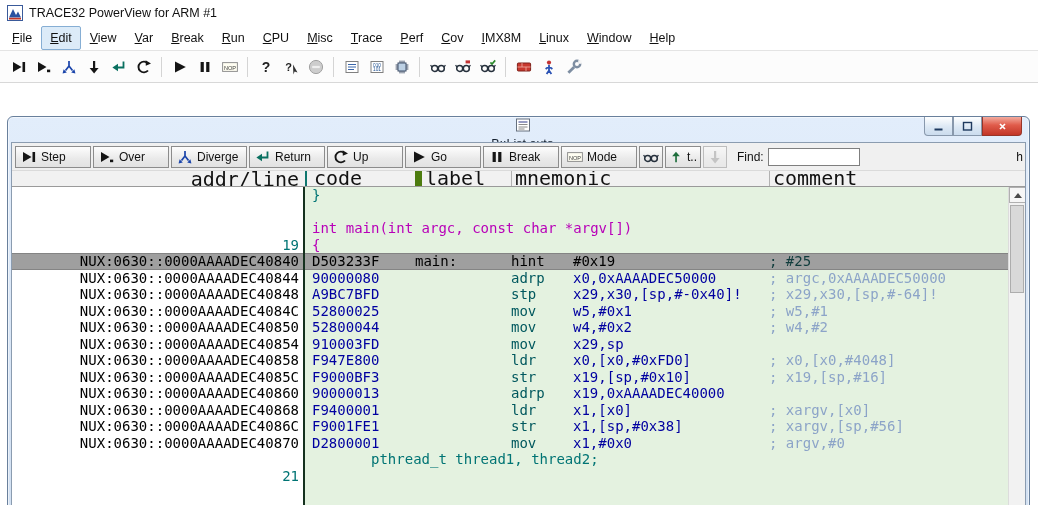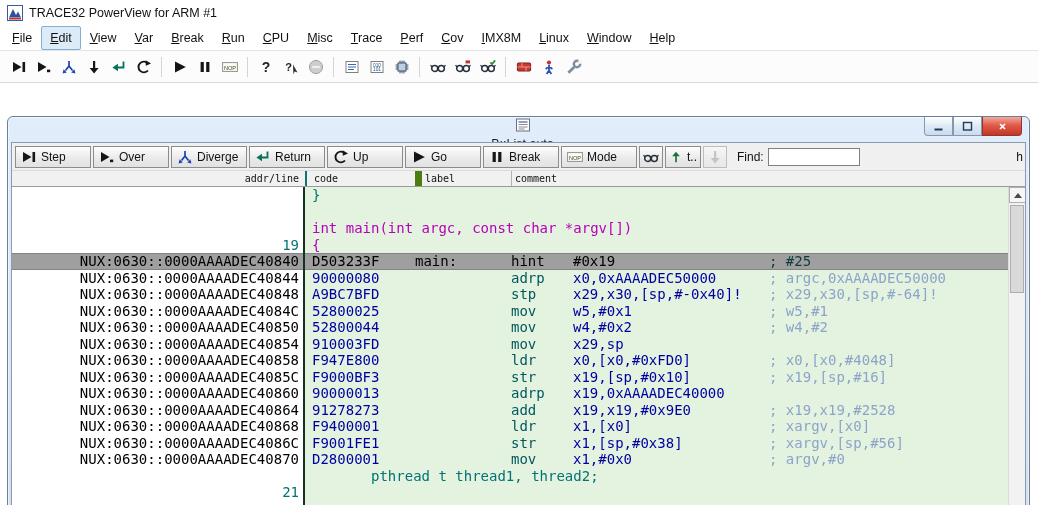--- a/index.html
+++ b/index.html
@@ -52,21 +52,21 @@
   .wbtn.t-wide { width:36px; justify-content:flex-start; padding:0 3px; }
   .wbtn.disabled { opacity:.5; }
   .find-label { margin-left:10px; font-size:12px; }
   .find-input { width:92px; height:18px; margin-left:4px; border:1px solid #7f7f7f; background:#fff; font-size:12px; padding:0 3px; }
   .clip-right { position:absolute; right:2px; top:7px; font-size:12px; }
 
   
   .listing { flex:1 1 auto; display:flex; flex-direction:column; min-height:0; position:relative; }
   .mono, .list-header, .list-content { font-family:"DejaVu Sans Mono","Liberation Mono",monospace; }
   .list-header { height:17px; flex:0 0 auto; display:flex; align-items:center; background:#f1f1f1;
-    border-top:1px solid #dadada; border-bottom:1px solid #9a9a9a; font-size:10px; padding-right:17px; overflow:hidden; }
+    border-top:1px solid #dadada; border-bottom:1px solid #9a9a9a; font-size:20px; padding-right:17px; overflow:hidden; }
   .h-addr { width:293px; text-align:right; padding-right:6px; }
   .h-code { width:110px; padding-left:7px; border-left:2px solid #0f766e; height:100%; line-height:15px; }
   .h-label { width:96px; border-left:7px solid #4d7c0f; padding-left:3px; height:100%; line-height:15px; }
   .h-mnem { width:258px; border-left:1px solid #b2b2b2; padding-left:3px; height:100%; line-height:15px; }
   .h-comment { flex:1; border-left:1px solid #b2b2b2; padding-left:3px; height:100%; line-height:15px; }
 
   .list-content { flex:1 1 auto; position:relative; font-size:14px; line-height:16.5px; overflow:hidden; padding-right:17px;
     background:linear-gradient(90deg, var(--addrbg,#fff) 0, var(--addrbg,#fff) 293px, var(--listbg,#e4f2e0) 293px, var(--listbg,#e4f2e0) 100%); }
   .col-divider { position:absolute; left:291px; top:0; bottom:0; width:2px; background:var(--divider,#15311f); z-index:3; }
 
@@ -374,38 +374,38 @@
           </span>
         <span class="find-label">Find:</span>
         <input class="find-input" value="" style="">
         <span class="clip-right">h</span>
       </div>
       <div class="listing">
         <div class="list-header" id="list-header">
             <span class="h-addr">addr/line</span>
             <span class="h-code">code</span>
             <span class="h-label">label</span>
+            <span class="h-mnem">mnemonic</span>
             <span class="h-comment">comment</span>
           </div>
         <div class="list-content" id="list-content">
           <div id="rows">
               <div class="row"><span class="c-addr"></span><span class="c-src src-teal">}</span></div>
               <div class="row"><span class="c-addr"></span><span class="c-src src-teal"></span></div>
               <div class="row"><span class="c-addr"></span><span class="c-src src-magenta">int main(int argc, const char *argv[])</span></div>
               <div class="row"><span class="c-addr linenum">19</span><span class="c-src src-magenta">{</span></div>
               <div class="row selected"><span class="c-addr">NUX:0630::0000AAAADEC40840</span><span class="c-code">D503233F</span><span class="c-label">main:</span><span class="c-op">hint</span><span class="c-args">#0x19</span><span class="c-comment">; #25</span></div>
               <div class="row"><span class="c-addr">NUX:0630::0000AAAADEC40844</span><span class="c-code">90000080</span><span class="c-label"></span><span class="c-op">adrp</span><span class="c-args">x0,0xAAAADEC50000</span><span class="c-comment">; argc,0xAAAADEC50000</span></div>
               <div class="row"><span class="c-addr">NUX:0630::0000AAAADEC40848</span><span class="c-code">A9BC7BFD</span><span class="c-label"></span><span class="c-op">stp</span><span class="c-args">x29,x30,[sp,#-0x40]!</span><span class="c-comment">; x29,x30,[sp,#-64]!</span></div>
               <div class="row"><span class="c-addr">NUX:0630::0000AAAADEC4084C</span><span class="c-code">52800025</span><span class="c-label"></span><span class="c-op">mov</span><span class="c-args">w5,#0x1</span><span class="c-comment">; w5,#1</span></div>
               <div class="row"><span class="c-addr">NUX:0630::0000AAAADEC40850</span><span class="c-code">52800044</span><span class="c-label"></span><span class="c-op">mov</span><span class="c-args">w4,#0x2</span><span class="c-comment">; w4,#2</span></div>
               <div class="row"><span class="c-addr">NUX:0630::0000AAAADEC40854</span><span class="c-code">910003FD</span><span class="c-label"></span><span class="c-op">mov</span><span class="c-args">x29,sp</span><span class="c-comment"></span></div>
               <div class="row"><span class="c-addr">NUX:0630::0000AAAADEC40858</span><span class="c-code">F947E800</span><span class="c-label"></span><span class="c-op">ldr</span><span class="c-args">x0,[x0,#0xFD0]</span><span class="c-comment">; x0,[x0,#4048]</span></div>
               <div class="row"><span class="c-addr">NUX:0630::0000AAAADEC4085C</span><span class="c-code">F9000BF3</span><span class="c-label"></span><span class="c-op">str</span><span class="c-args">x19,[sp,#0x10]</span><span class="c-comment">; x19,[sp,#16]</span></div>
               <div class="row"><span class="c-addr">NUX:0630::0000AAAADEC40860</span><span class="c-code">90000013</span><span class="c-label"></span><span class="c-op">adrp</span><span class="c-args">x19,0xAAAADEC40000</span><span class="c-comment"></span></div>
-              <div class="row"><span class="c-addr">NUX:0630::0000AAAADEC40864</span><span class="c-code">91278273</span><span class="c-label"></span><span class="c-op">add</span><span class="c-args">x19,x19,#0x9E0</span><span class="c-comment">; x19,x19,#2528</span></div>
               <div class="row"><span class="c-addr">NUX:0630::0000AAAADEC40868</span><span class="c-code">F9400001</span><span class="c-label"></span><span class="c-op">ldr</span><span class="c-args">x1,[x0]</span><span class="c-comment">; xargv,[x0]</span></div>
               <div class="row"><span class="c-addr">NUX:0630::0000AAAADEC4086C</span><span class="c-code">F9001FE1</span><span class="c-label"></span><span class="c-op">str</span><span class="c-args">x1,[sp,#0x38]</span><span class="c-comment">; xargv,[sp,#56]</span></div>
               <div class="row"><span class="c-addr">NUX:0630::0000AAAADEC40870</span><span class="c-code">D2800001</span><span class="c-label"></span><span class="c-op">mov</span><span class="c-args">x1,#0x0</span><span class="c-comment">; argv,#0</span></div>
               <div class="row"><span class="c-addr"></span><span class="c-src src-teal">       pthread_t thread1, thread2;</span></div>
               <div class="row"><span class="c-addr linenum">21</span><span class="c-src src-teal"></span></div>
             </div>
           <div class="col-divider"></div>
           <div class="vscroll">
             <div class="scroll-up">
                 <i></i>

